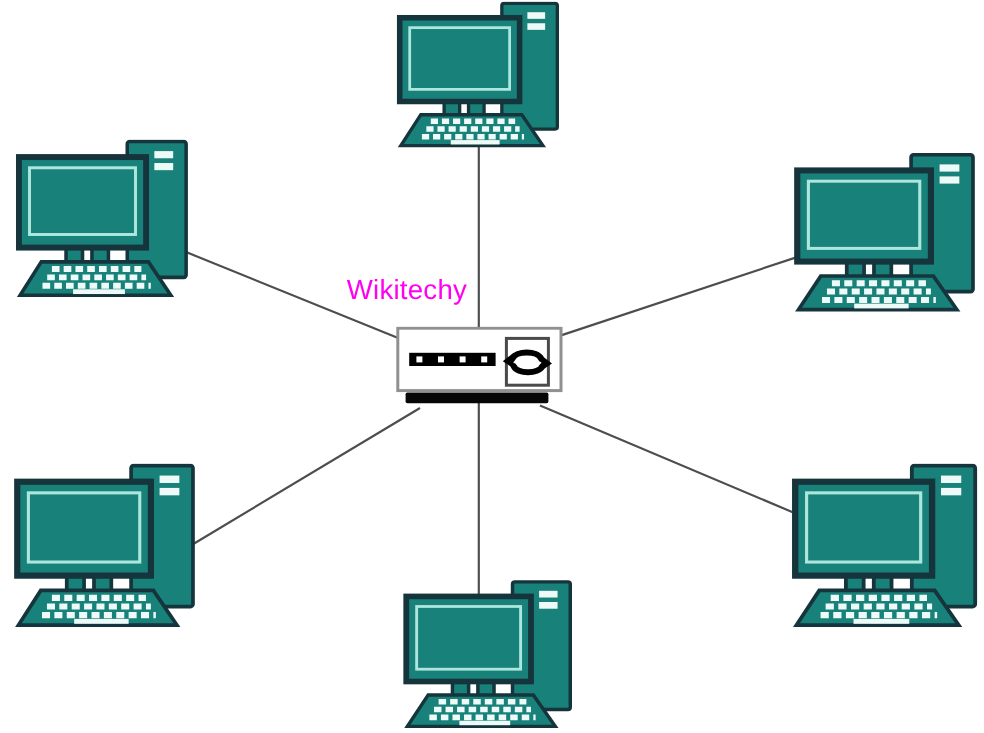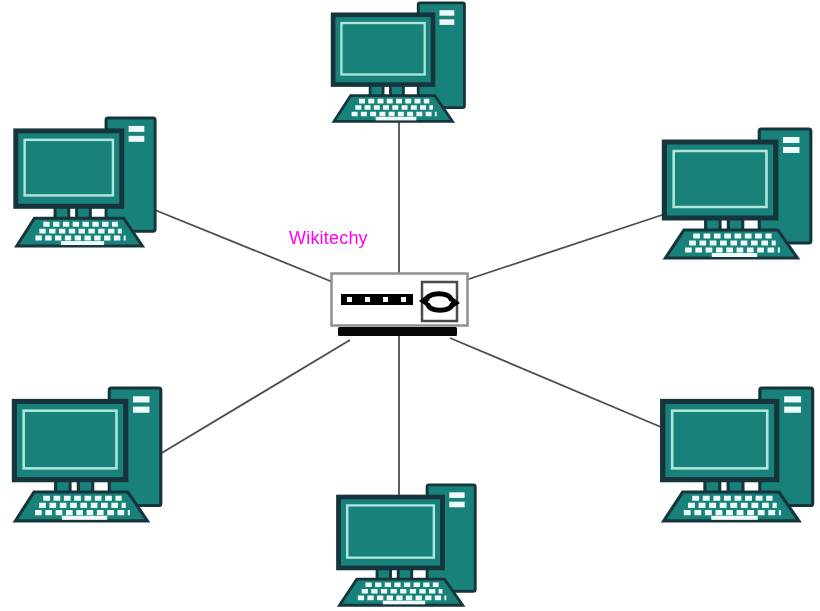--- a/index.html
+++ b/index.html
@@ -33,21 +33,21 @@
   .hub-body   { fill: var(--hub-body, #ffffff); stroke: var(--hub-border, #909090); stroke-width: 2.5; }
   .hub-panel  { fill: var(--hub-panel, #000000); }
   .hub-dot    { fill: #ffffff; }
   .hub-port   { fill: var(--hub-body, #ffffff); stroke: #4a4a4a; stroke-width: 2.5; }
   .cyc        { fill: none; stroke: var(--hub-panel, #000000); stroke-width: 5; stroke-linecap: round; }
   .cyc-head   { fill: var(--hub-panel, #000000); stroke: none; }
   .hub-shadow { fill: var(--hub-shadow, #060606); }
   .watermark {
     position: absolute;
     left: 289px; top: 228px;
-    font-size: 18px;
+    font-size: 23px;
     letter-spacing: 0.2px;
     color: var(--watermark-color, #ff00f0);
   }
 </style>
 </head>
 <body>
 
 <div class="canvas">
 
   <svg width="0" height="0" style="position:absolute" aria-hidden="true">

